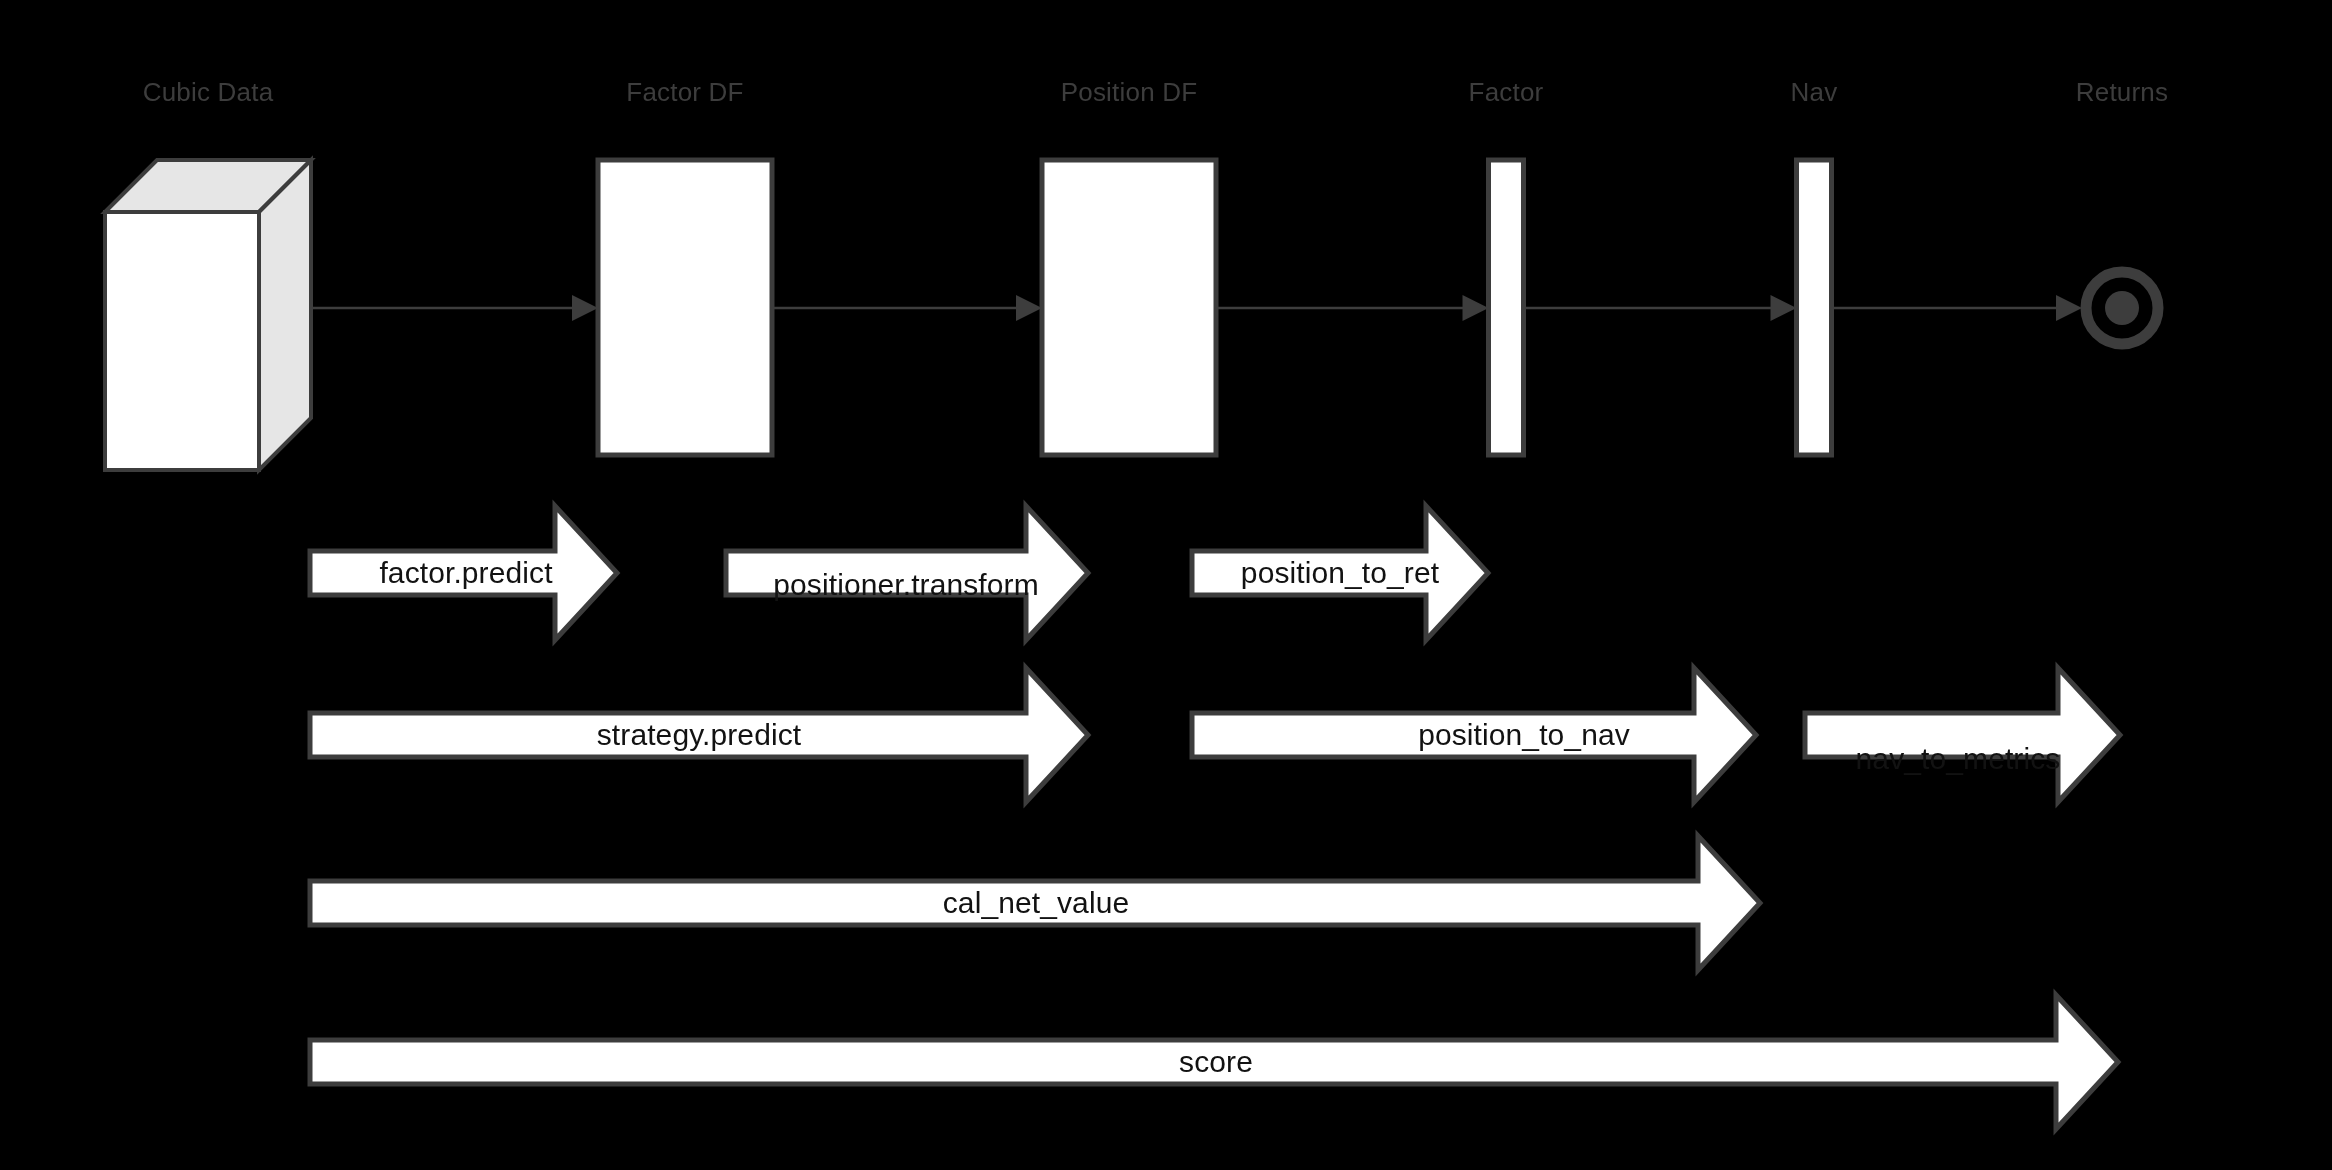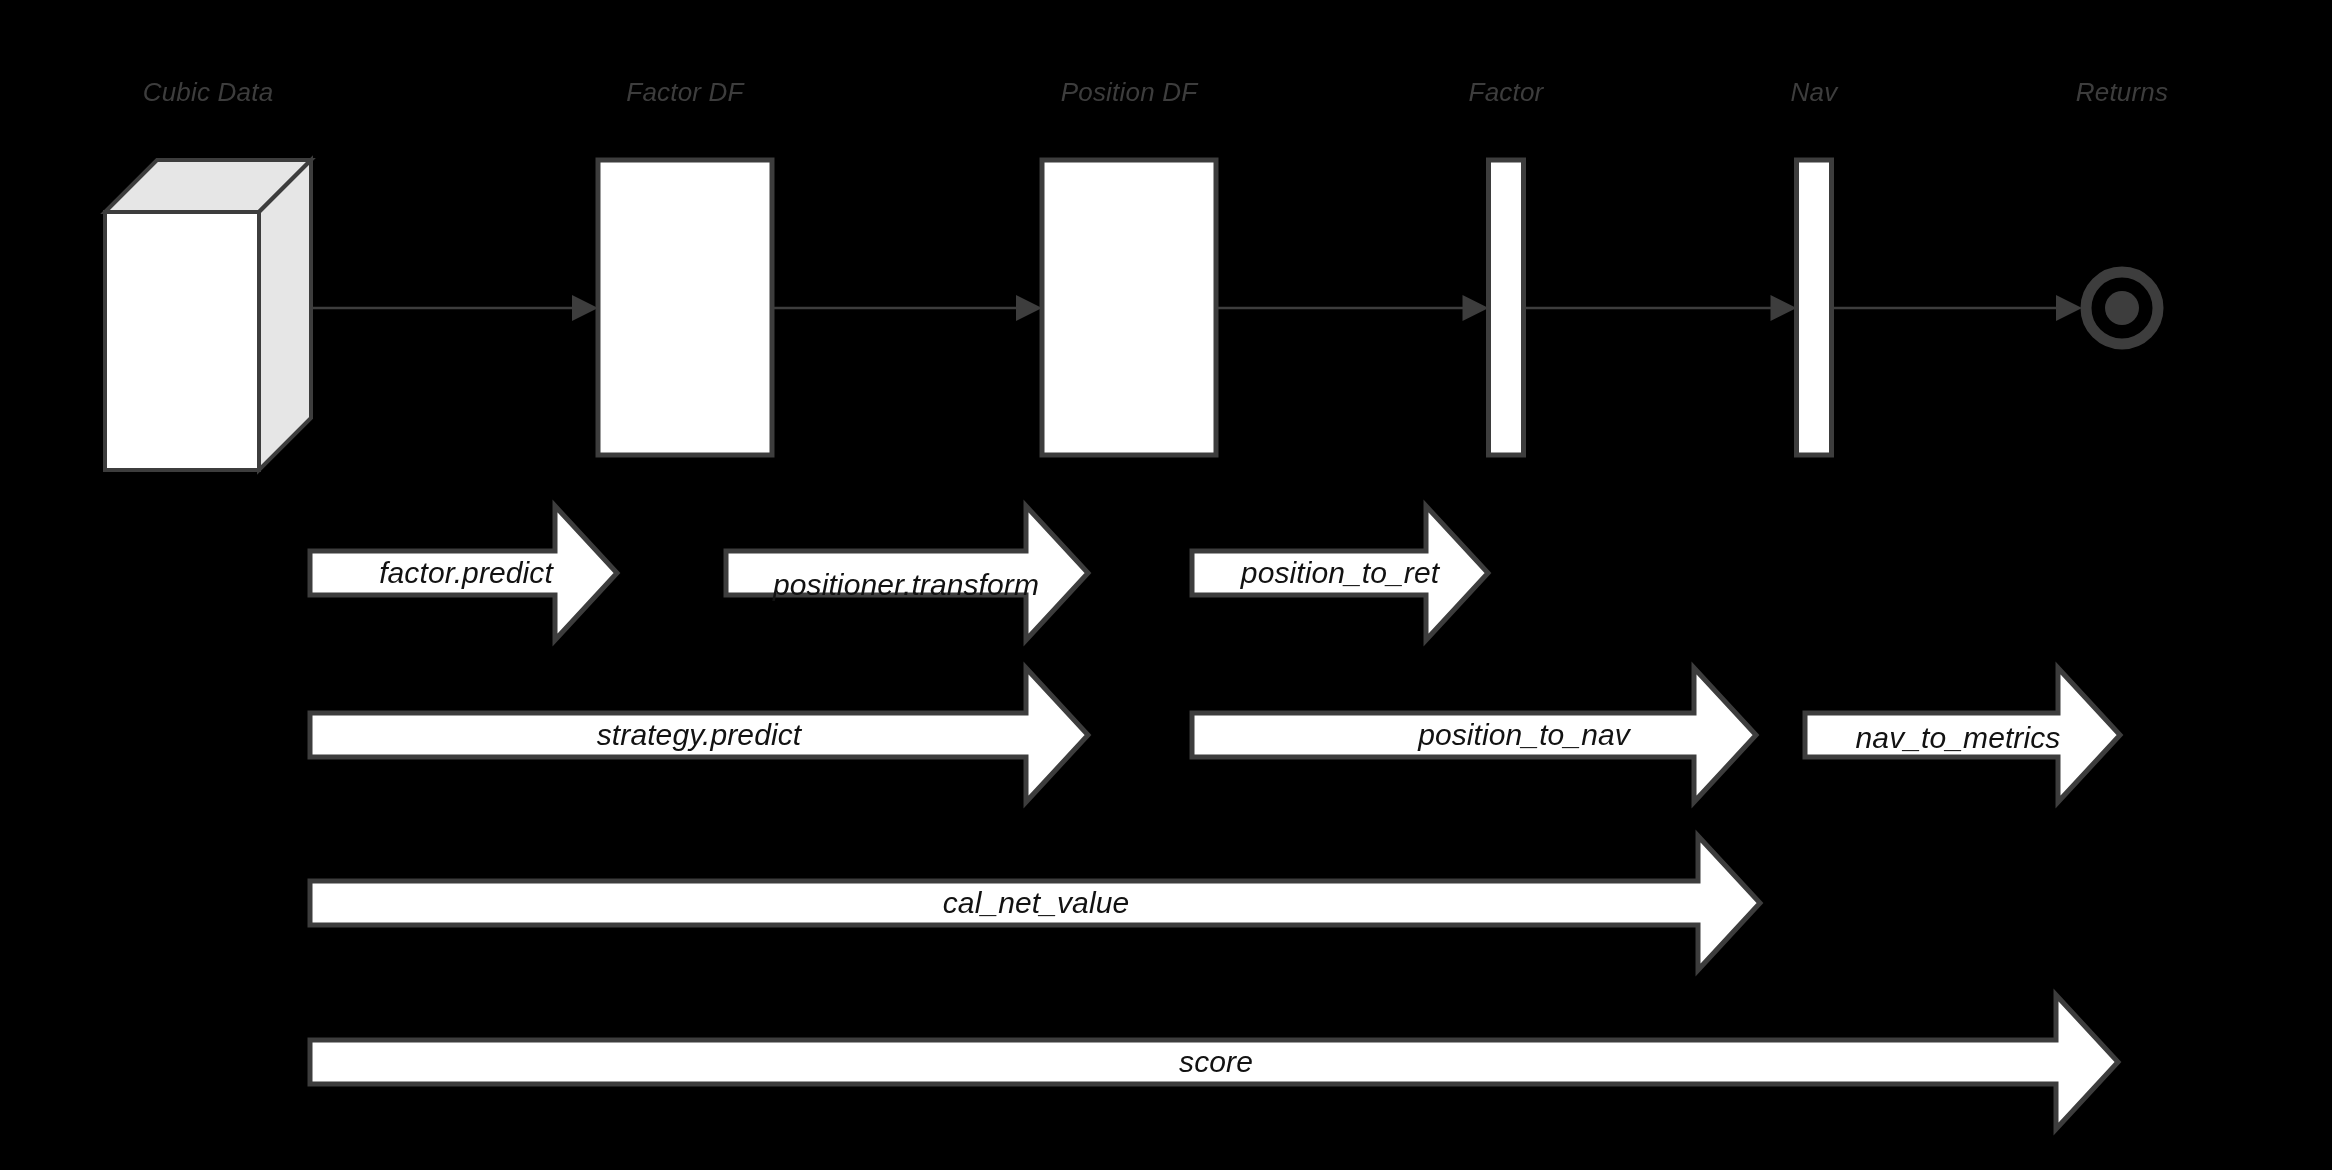--- a/index.html
+++ b/index.html
@@ -1,19 +1,19 @@
 <!DOCTYPE html>
 <html><head>
 <meta charset="utf-8">
 <title>Pipeline Diagram</title>
 <style>
   html,body{margin:0;padding:0;background:#000;}
   body{width:2332px;height:1170px;overflow:hidden;
        font-family:"Liberation Sans","DejaVu Sans",sans-serif;}
-  #stage{position:relative;width:2332px;height:974px;background:#000;font-style:italic;}
+  #stage{position:relative;width:2332px;height:974px;background:#000;}
   svg#diagram{position:absolute;left:0;top:0;width:2332px;height:1170px;display:block;}
   .col-label{
     position:absolute;
     color:#3d3d3d;
     font-size:26px;
     font-family:"Liberation Sans","DejaVu Sans",sans-serif;
     text-align:center;
     white-space:nowrap;
     transform:translateX(-50%);
     letter-spacing:.2px;
@@ -99,18 +99,18 @@
       <div class="col-label" style="left: 1506px; top: 77px;">Factor</div>
       <div class="col-label" style="left: 1814px; top: 77px;">Nav</div>
       <div class="col-label" style="left: 2122px; top: 77px;">Returns</div>
     </div>
   <div id="flow-label-layer">
       <div class="flow-label" style="left: 466px; top: 573px;">factor.predict</div>
       <div class="flow-label" style="left: 906px; top: 573px; margin-top: 12px;">positioner.transform</div>
       <div class="flow-label" style="left: 1340px; top: 573px;">position_to_ret</div>
       <div class="flow-label" style="left: 699px; top: 735px;">strategy.predict</div>
       <div class="flow-label" style="left: 1524px; top: 735px;">position_to_nav</div>
-      <div class="flow-label" style="left: 1958px; top: 738px;">nav_to_metrics</div>
+      <div class="flow-label" style="left: 1958px; top: 759px;">nav_to_metrics</div>
       <div class="flow-label" style="left: 1036px; top: 903px;">cal_net_value</div>
       <div class="flow-label" style="left: 1216px; top: 1062px;">score</div>
     </div>
 
 </div>
 
 </body></html>

